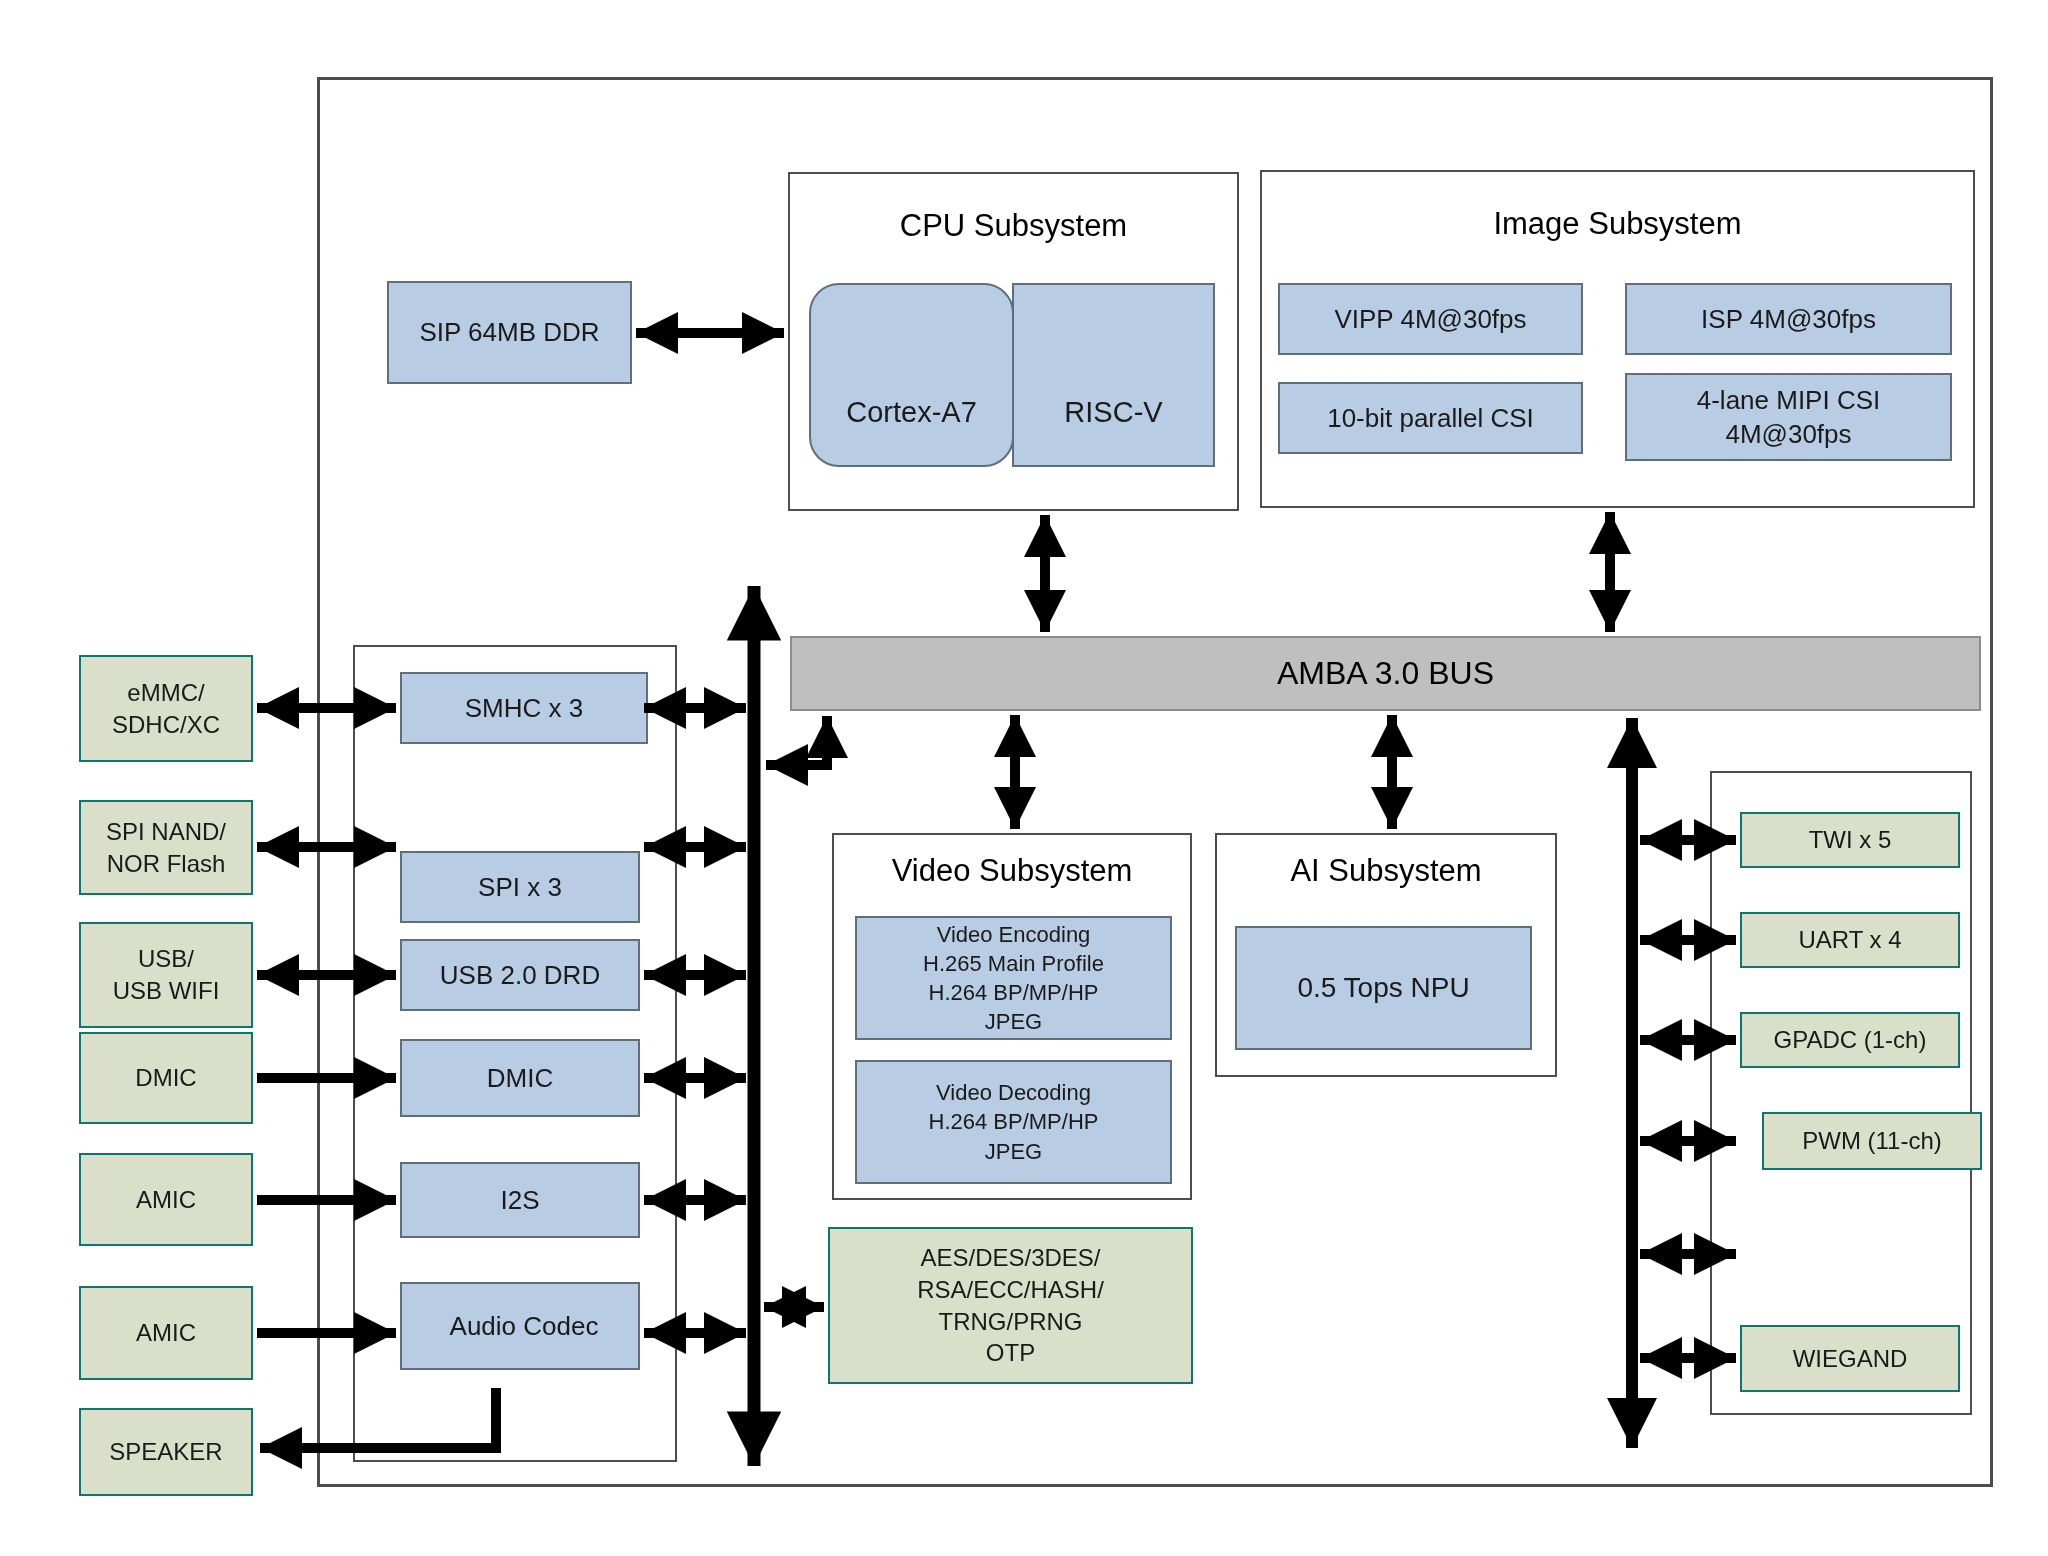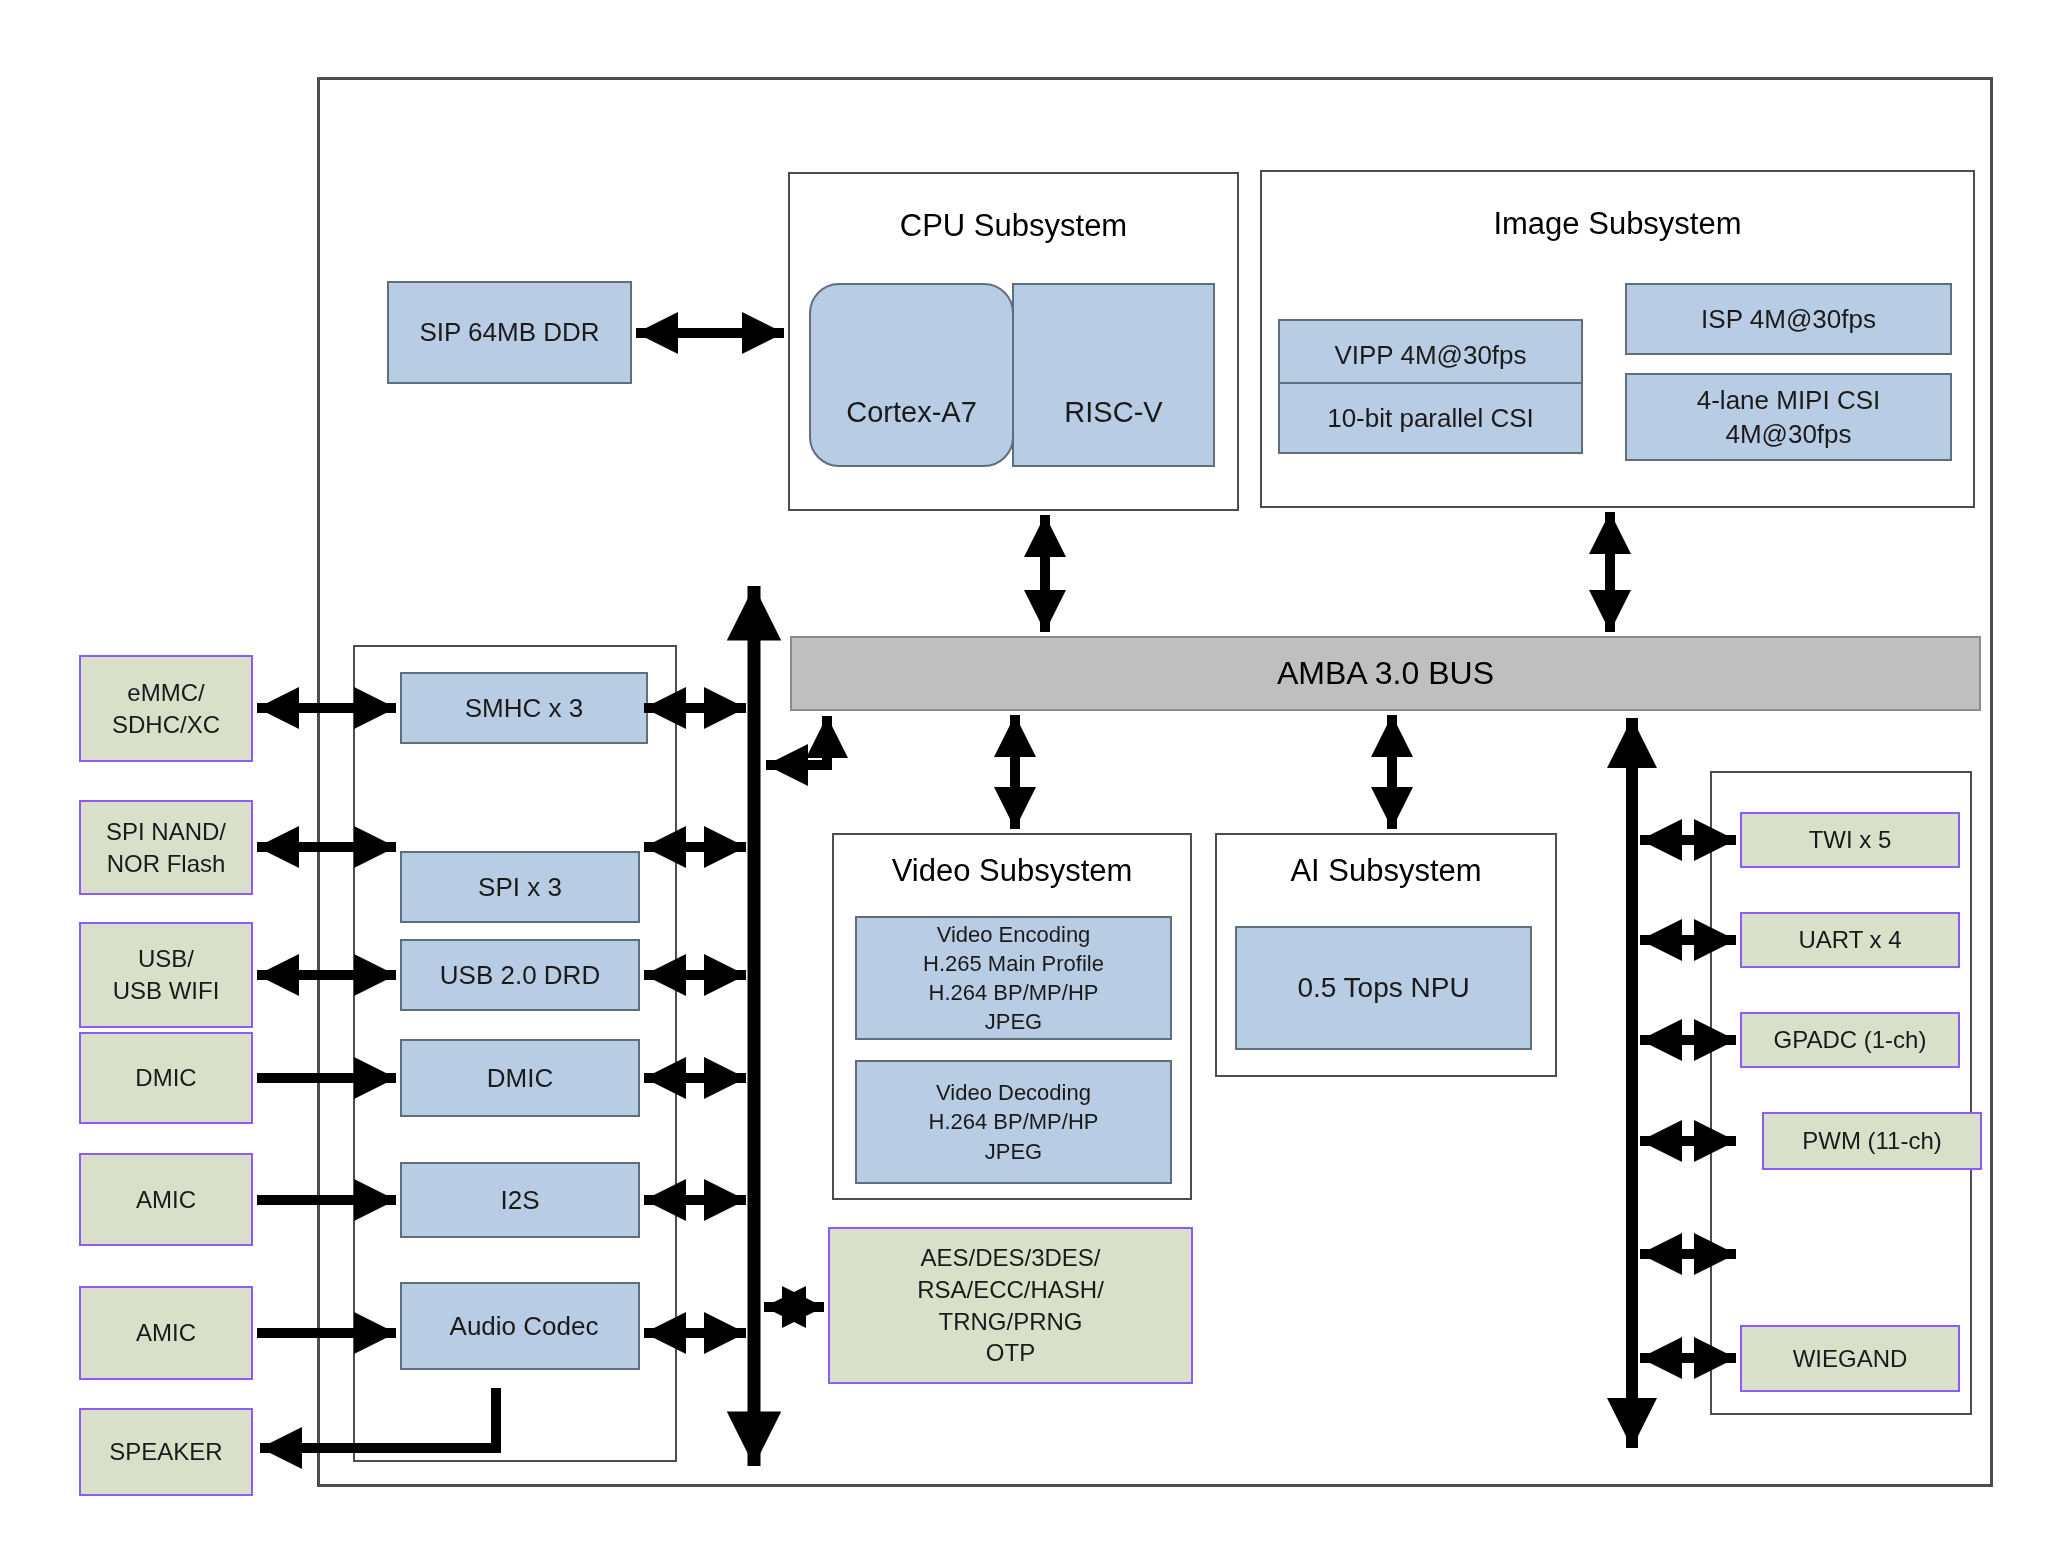--- a/index.html
+++ b/index.html
@@ -12,21 +12,21 @@
   .panel{border:2px solid #4d4d4d;background:#fff;}
   .panel-title{
     position:absolute;left:0;right:0;text-align:center;
     font-size:31px;color:#000;
   }
   .box{
     display:flex;align-items:center;justify-content:center;text-align:center;
     white-space:pre-line;line-height:1.32;
   }
   .blue{background:#b8cce4;border:2px solid #5f6e7d;}
-  .green{background:#d9dfc9;border:2px solid #8b5cf6;}
+  .green{background:#d9dfc9;border:2px solid #0f766e;}
   .dkgreen{background:#76923d;border:2px solid #5a7030;color:#ffffff;font-weight:bold;}
   .busbar{
     background:#bfbfbf;border:2px solid #8c8c8c;
     display:flex;align-items:center;justify-content:center;
     font-size:32px;color:#000;
   }
   .core{align-items:flex-end;padding-bottom:34px;font-size:29px;}
   .f22{font-size:22px;}
   .f24{font-size:24px;}
   .f26{font-size:26px;}
@@ -44,21 +44,21 @@
 
   <div class="abs panel" style="left:788px;top:172px;width:451px;height:339px;">
     <div class="panel-title" style="top:34px;">CPU Subsystem</div>
   </div>
   <div class="abs box blue core" style="left:809px;top:283px;width:205px;height:184px;border-radius:30px;">Cortex-A7</div>
   <div class="abs box blue core" style="left:1012px;top:283px;width:203px;height:184px;">RISC-V</div>
 
   <div class="abs panel" style="left:1260px;top:170px;width:715px;height:338px;">
     <div class="panel-title" style="top:34px;">Image Subsystem</div>
   </div>
-  <div class="abs box blue f26" style="left:1278px;top:283px;width:305px;height:72px;margin-top:36px;">VIPP 4M@30fps</div>
+  <div class="abs box blue f26" style="left:1278px;top:283px;width:305px;height:72px;">VIPP 4M@30fps</div>
   <div class="abs box blue f26" style="left:1625px;top:283px;width:327px;height:72px;">ISP 4M@30fps</div>
   <div class="abs box blue f26" style="left:1278px;top:382px;width:305px;height:72px;">10-bit parallel CSI</div>
   <div class="abs box blue f26" style="left:1625px;top:373px;width:327px;height:88px;">4-lane MIPI CSI
 4M@30fps</div>
 
   <div class="abs busbar" style="left:790px;top:636px;width:1191px;height:75px;">AMBA 3.0 BUS</div>
 
   <div class="abs box green f24" style="left:79px;top:655px;width:174px;height:107px;">eMMC/
 SDHC/XC</div>
   <div class="abs box green f24" style="left:79px;top:800px;width:174px;height:95px;">SPI NAND/

